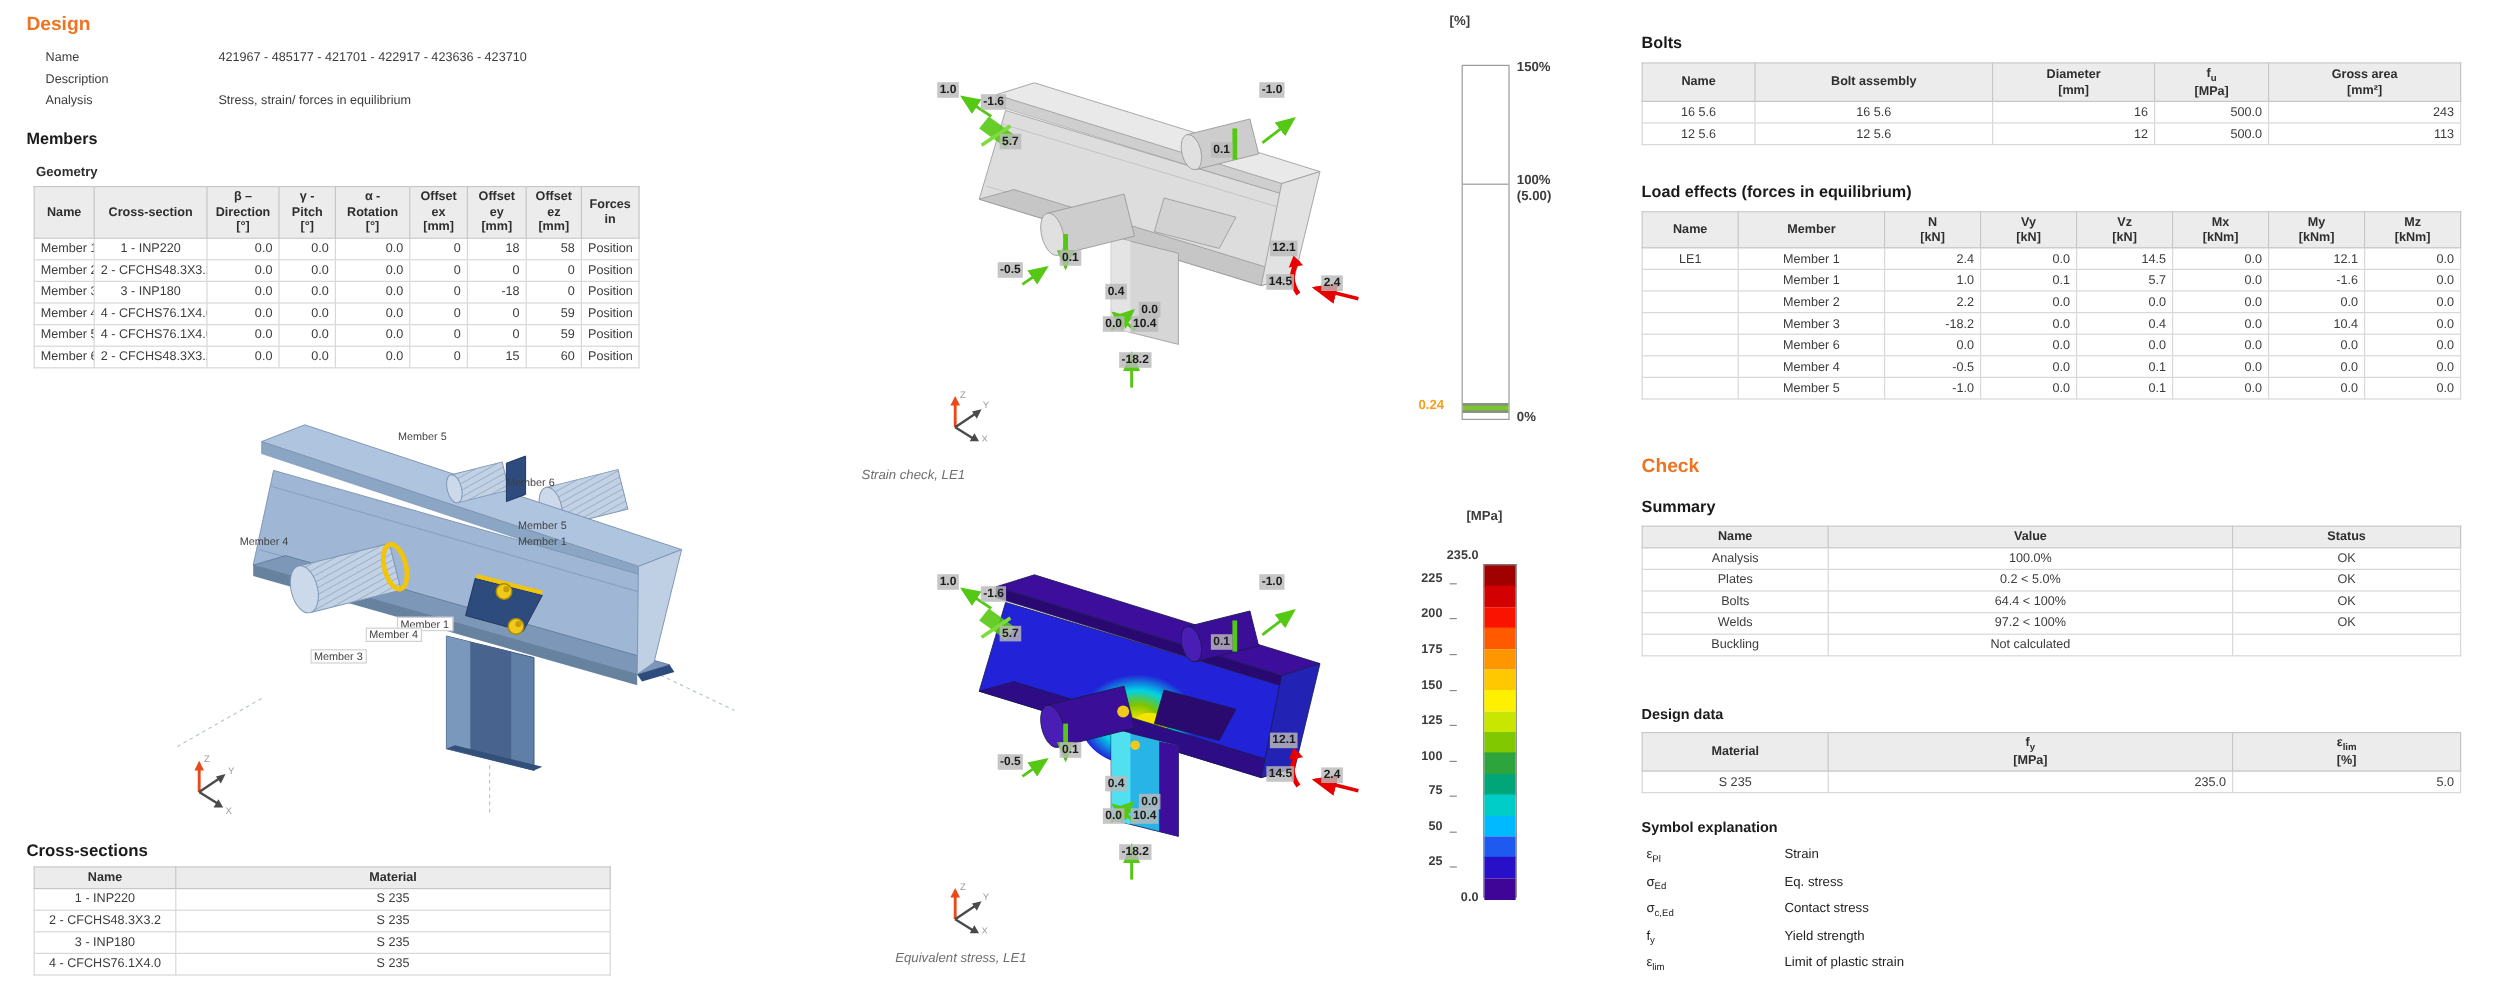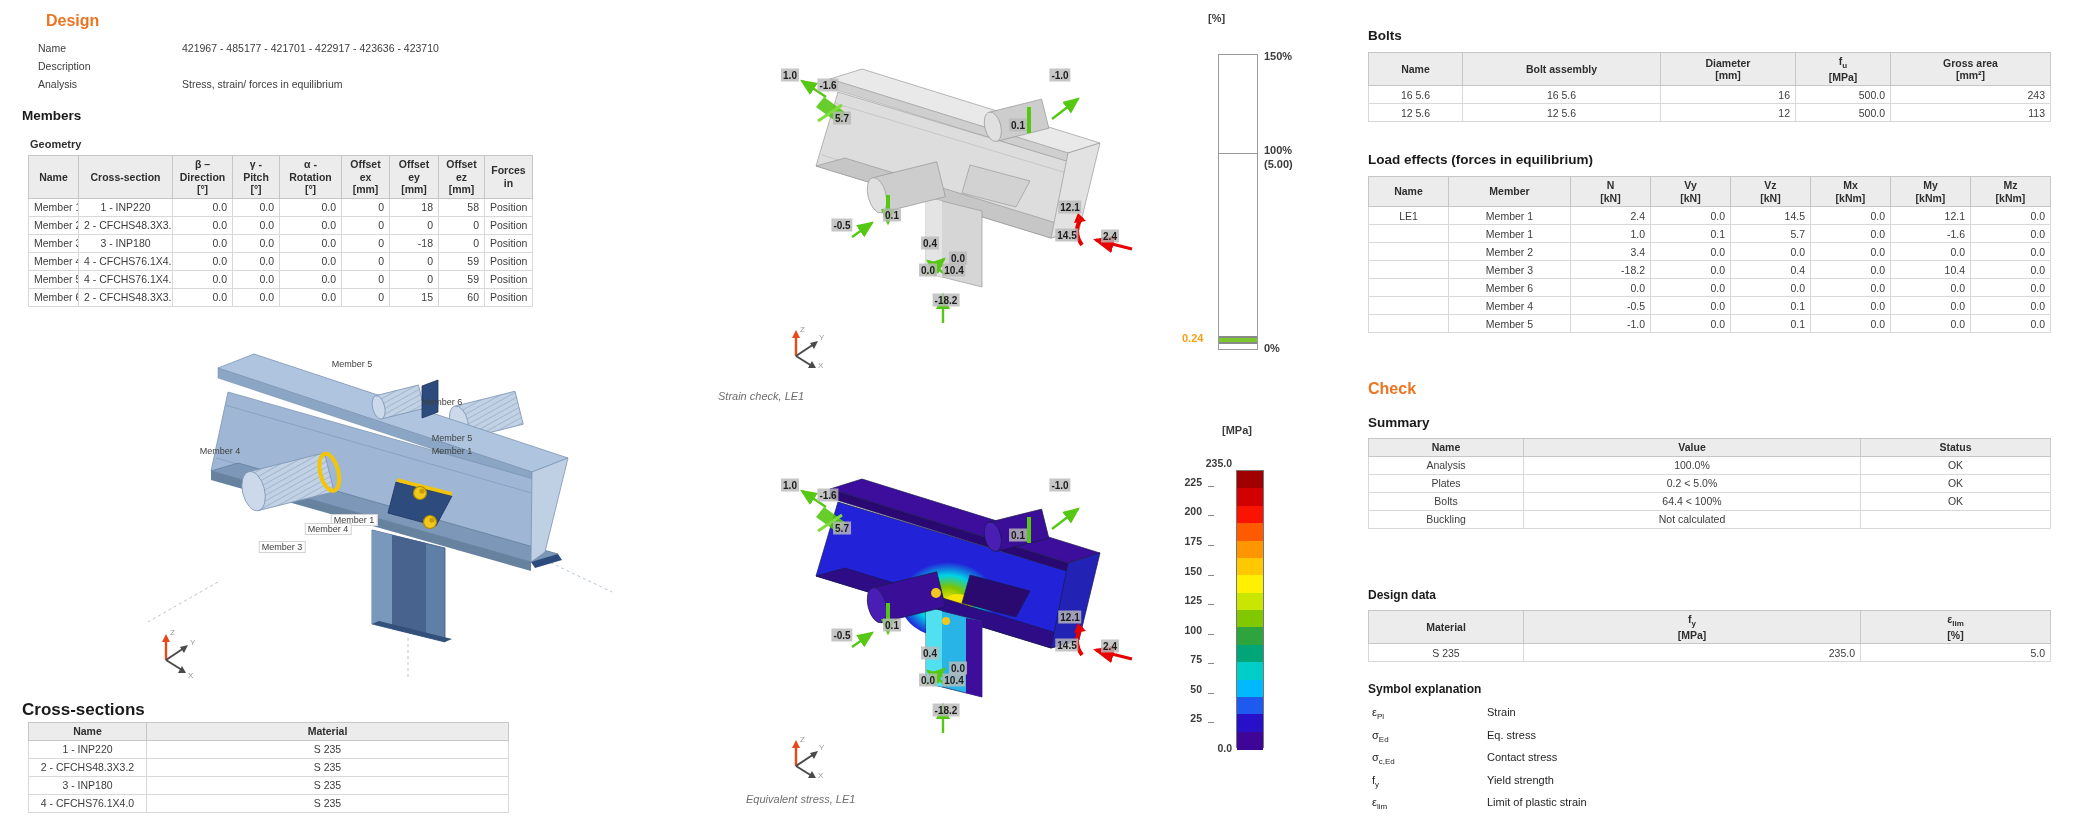--- a/index.html
+++ b/index.html
@@ -50,21 +50,21 @@
 
   .symrow { position:absolute; font-size:11px; color:#1f1f1f; }
   .symrow .sym { display:inline-block; width:115px; }
   sub { font-size:8px; } 
 </style>
 </head>
 <body>
 
 <div class="page">
 
-  <h1 class="sec abs" style="left:22px;top:12px;margin-left:24px;">Design</h1>
+  <h1 class="sec abs" style="left:22px;top:12px;">Design</h1>
 
   <div class="fieldrow" style="left:38px;top:42px;">Name</div>
   <div class="fieldrow" style="left:182px;top:42px;">421967 - 485177 - 421701 - 422917 - 423636 - 423710</div>
   <div class="fieldrow" style="left:38px;top:60px;">Description</div>
   <div class="fieldrow" style="left:182px;top:60px;"></div>
   <div class="fieldrow" style="left:38px;top:78px;">Analysis</div>
   <div class="fieldrow" style="left:182px;top:78px;">Stress, strain/ forces in equilibrium</div>
 
   <h2 class="sec abs" style="left:22px;top:108px;">Members</h2>
   <div class="sublabel abs" style="left:30px;top:138px;">Geometry</div>
@@ -234,21 +234,21 @@
         <span class="mlabel" style="left: 342px; top: 72px;">Member 6</span>
         <span class="mlabel" style="left: 352px; top: 108px;">Member 5</span>
         <span class="mlabel" style="left: 352px; top: 121px;">Member 1</span>
         <span class="mlabel" style="left: 120px; top: 121px;">Member 4</span>
         <span class="mlabel boxed" style="left: 254px; top: 190px;">Member 1</span>
         <span class="mlabel boxed" style="left: 228px; top: 199px;">Member 4</span>
         <span class="mlabel boxed" style="left: 182px; top: 217px;">Member 3</span>
       </div>
   </div>
 
-  <h2 class="sec abs" style="left:22px;top:700px;font-size:17px;">Cross-sections</h2>
+  <h2 class="sec abs" style="left:22px;top:700px;font-size:14px;">Cross-sections</h2>
   <table class="rep abs" style="left:28px;top:722px;width:480px;">
       <colgroup>
         <col style="width: 118px;">
         <col style="width: 362px;">
       </colgroup>
       <thead>
         <tr>
           <th><span>Name</span></th>
           <th><span>Material</span></th>
         </tr>
@@ -573,21 +573,21 @@
           <td class="al-r">1.0</td>
           <td class="al-r">0.1</td>
           <td class="al-r">5.7</td>
           <td class="al-r">0.0</td>
           <td class="al-r">-1.6</td>
           <td class="al-r">0.0</td>
         </tr>
         <tr>
           <td class="al-l"></td>
           <td class="al-l">Member 2</td>
-          <td class="al-r">3.4</td>
+          <td class="al-r">2.2</td>
           <td class="al-r">0.0</td>
           <td class="al-r">0.0</td>
           <td class="al-r">0.0</td>
           <td class="al-r">0.0</td>
           <td class="al-r">0.0</td>
         </tr>
         <tr>
           <td class="al-l"></td>
           <td class="al-l">Member 3</td>
           <td class="al-r">-18.2</td>
@@ -656,20 +656,25 @@
           <td class="al-l">Plates</td>
           <td class="al-l">0.2 &lt; 5.0%</td>
           <td class="al-l">OK</td>
         </tr>
         <tr>
           <td class="al-l">Bolts</td>
           <td class="al-l">64.4 &lt; 100%</td>
           <td class="al-l">OK</td>
         </tr>
         <tr>
+          <td class="al-l">Welds</td>
+          <td class="al-l">97.2 &lt; 100%</td>
+          <td class="al-l">OK</td>
+        </tr>
+        <tr>
           <td class="al-l">Buckling</td>
           <td class="al-l">Not calculated</td>
           <td class="al-l"></td>
         </tr>
       </tbody>
     </table>
 
   <h2 class="sec abs" style="left:1368px;top:588px;font-size:12px;">Design data</h2>
   <table class="rep abs" style="left:1368px;top:610px;width:682px;">
       <colgroup>

